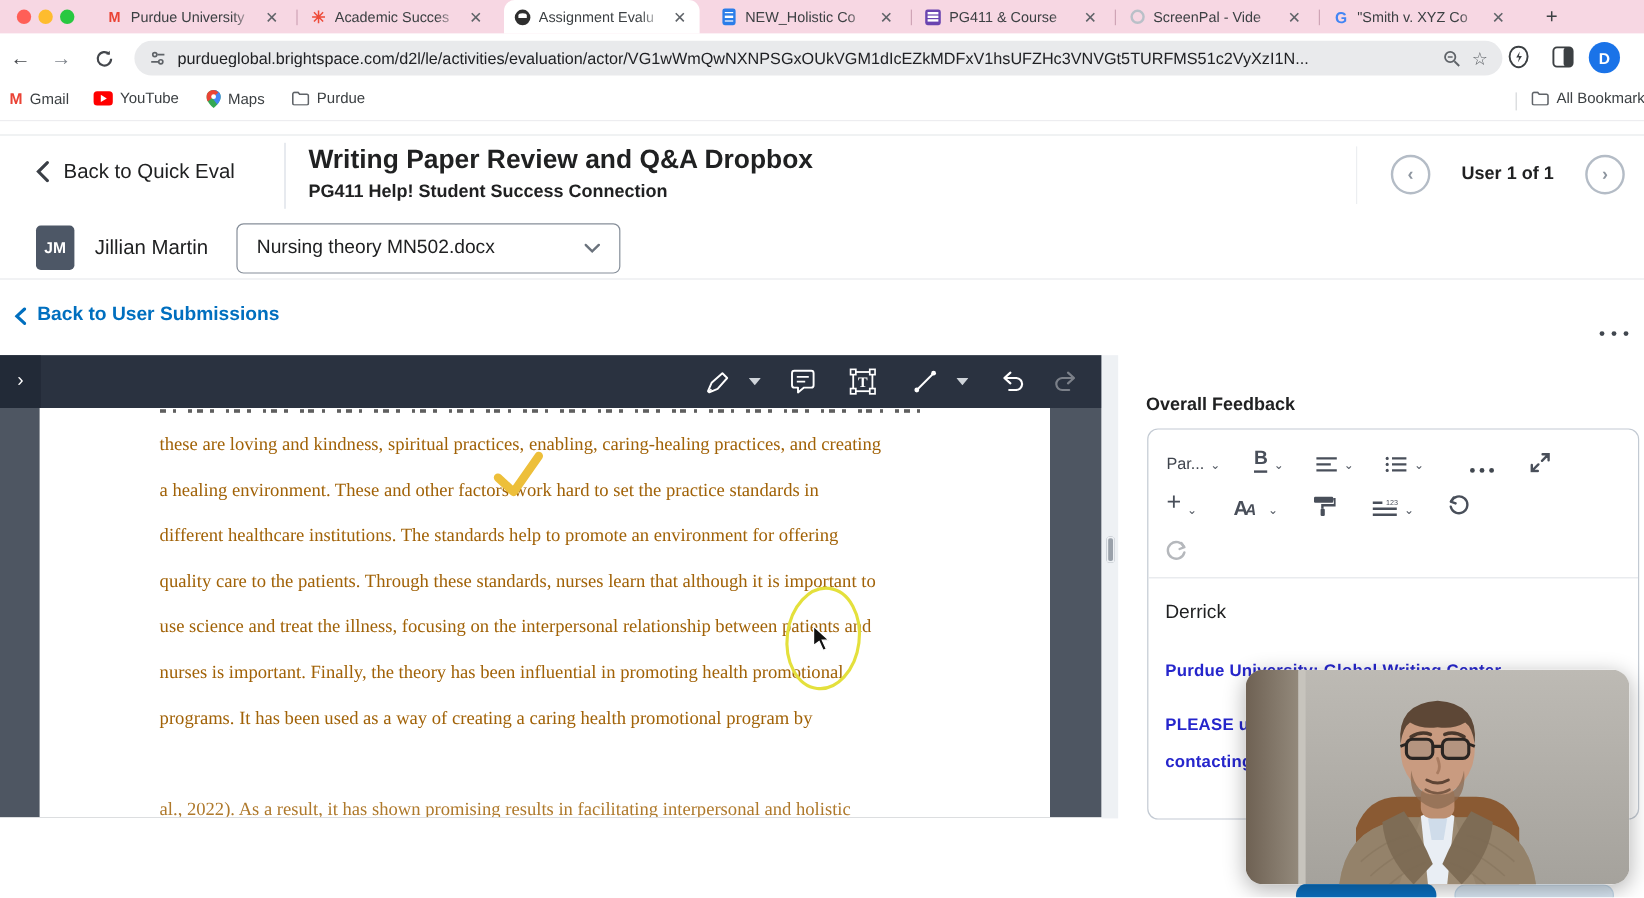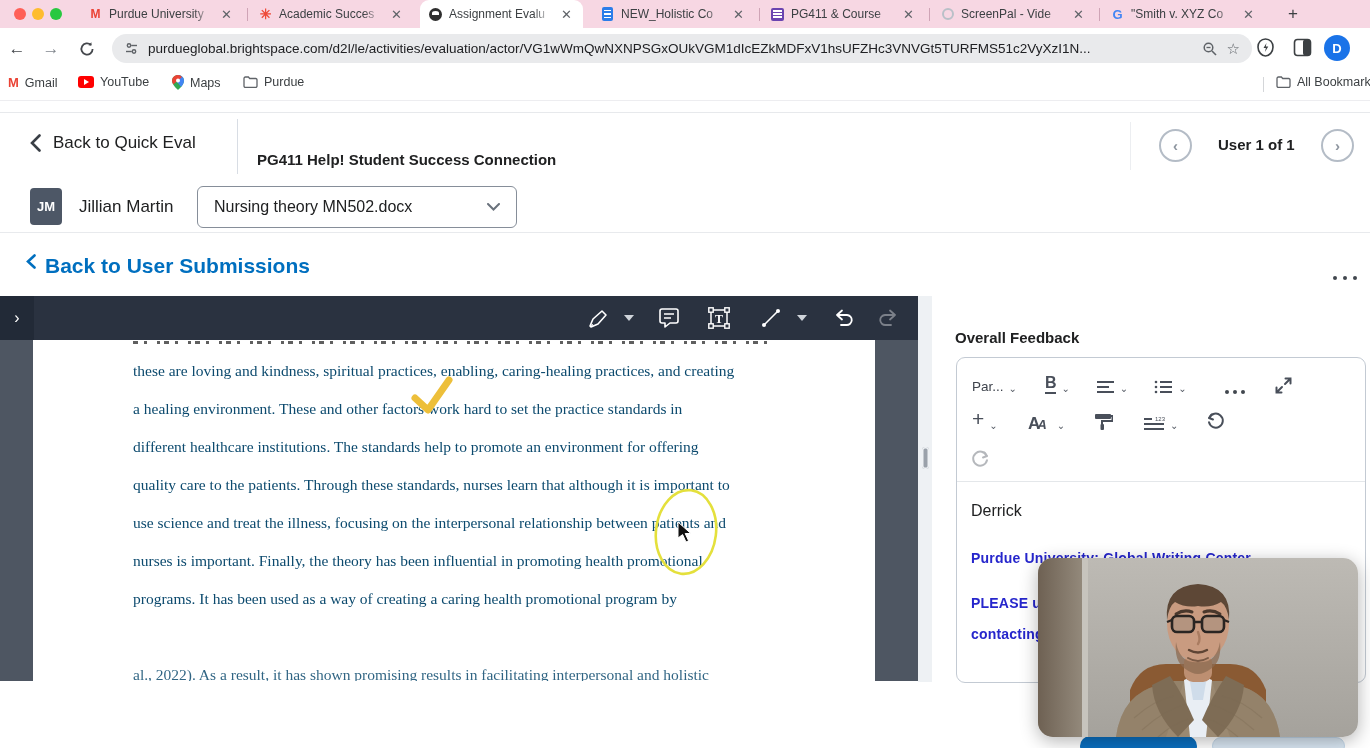--- a/index.html
+++ b/index.html
@@ -35,29 +35,29 @@
   #pgsub { left:257px; top:151px; font-size:15px; font-weight:700; color:#202122; }
   .circbtn { width:33px; height:33px; border-radius:50%; border:2px solid #b4bcc6; color:#8d959f; display:flex; align-items:center; justify-content:center; font-size:15px; font-weight:bold; background:#fff; }
   #usernav { left:1218px; top:136px; font-size:15px; font-weight:700; color:#202122; }
 
   #evalrow { left:0; top:180px; width:1370px; height:53px; background:#fff; border-bottom:1px solid #e8eaed; }
   #jmav { left:30px; top:188px; width:32px; height:37px; border-radius:4px; background:#4d5766; color:#fff; font-size:13px; font-weight:700; display:flex; align-items:center; justify-content:center; }
   #evalname { left:79px; top:197px; font-size:17px; color:#202122; }
   #fileselect { left:197px; top:186px; width:320px; height:42px; border:1px solid #868e99; border-radius:6px; background:#fff; display:flex; align-items:center; padding:0 16px; justify-content:space-between; }
   #fileselect .val { font-size:16px; color:#202122; }
 
-  #backsubs { left:26px; top:254px; display:flex; gap:9px; font-size:21px; font-weight:700; color:#006fbf; }
+  #backsubs { left:12px; top:254px; display:flex; align-items:center; gap:9px; font-size:16px; font-weight:700; color:#006fbf; }
 
   
   #viewer { left:0; top:296px; width:918px; height:385px; background:#4e5662; overflow:hidden; }
   #vtoolbar { left:0; top:0; width:918px; height:44px; background:#2a3240; }
   #vtoolleft { left:0; top:0; width:34px; height:44px; background:#222a37; color:#fff; display:flex; align-items:center; justify-content:center; font-size:16px; }
   .vico { top:8px; width:28px; height:28px; display:flex; align-items:center; justify-content:center; }
   #page { left:33px; top:44px; width:842px; height:341px; background:#fff; overflow:hidden; }
-  .docline { position:absolute; left:100px; width:660px; font-family:"Liberation Serif", serif; font-size:15.5px; color:#0c4a6e; white-space:nowrap; }
+  .docline { position:absolute; left:100px; width:660px; font-family:"Liberation Serif", serif; font-size:15.5px; color:#a16207; white-space:nowrap; }
   #cutline { position:absolute; left:100px; top:1px; width:640px; height:3px; opacity:.75;
     background:repeating-linear-gradient(90deg,#2a2a2a 0 5px,transparent 5px 11px,#2a2a2a 11px 14px,transparent 14px 24px,#2a2a2a 24px 27px,transparent 27px 31px); }
   #splitter { left:918px; top:296px; width:14px; height:386px; background:#eef1f4; }
   #splithandle { left:922px; top:447px; width:7px; height:22px; border-radius:3px; background:#9aa1aa; box-shadow:inset 0 0 0 1.5px #eef1f4; }
 
   
   #rpanel { left:932px; top:234px; width:438px; height:514px; background:#fff; }
   .dots3 { display:flex; gap:6px; }
   .dots3 i { width:4px; height:4px; border-radius:50%; background:#41474f; }
   #fbheading { left:955px; top:329px; font-size:15px; font-weight:700; color:#202122; }
@@ -238,20 +238,21 @@
   <div class="abs" id="bsheader"></div>
   <div class="abs" id="backquick">
     <span>
       <svg width="11" height="18" viewBox="0 0 11 18">
           <path d="M9.5 1.5 2 9l7.5 7.5" fill="none" stroke="#3a3f46" stroke-width="2.6" stroke-linecap="round"></path>
         </svg>
     </span>
     <span>Back to Quick Eval</span>
   </div>
   <div class="abs vline" style="left:237px;top:119px;height:55px"></div>
+  <div class="abs" id="pgtitle">Writing Paper Review and Q&amp;A Dropbox</div>
   <div class="abs" id="pgsub">PG411 Help! Student Success Connection</div>
   <div class="abs vline" style="left:1130px;top:122px;height:48px;background:#eceef1"></div>
   <div class="abs circbtn" style="left:1159px;top:129px">‹</div>
   <div class="abs" id="usernav">User 1 of 1</div>
   <div class="abs circbtn" style="left:1321px;top:129px">›</div>
 
   <div class="abs" id="evalrow"></div>
   <div class="abs" id="jmav">JM</div>
   <div class="abs" id="evalname">Jillian Martin</div>
   <div class="abs" id="fileselect">

